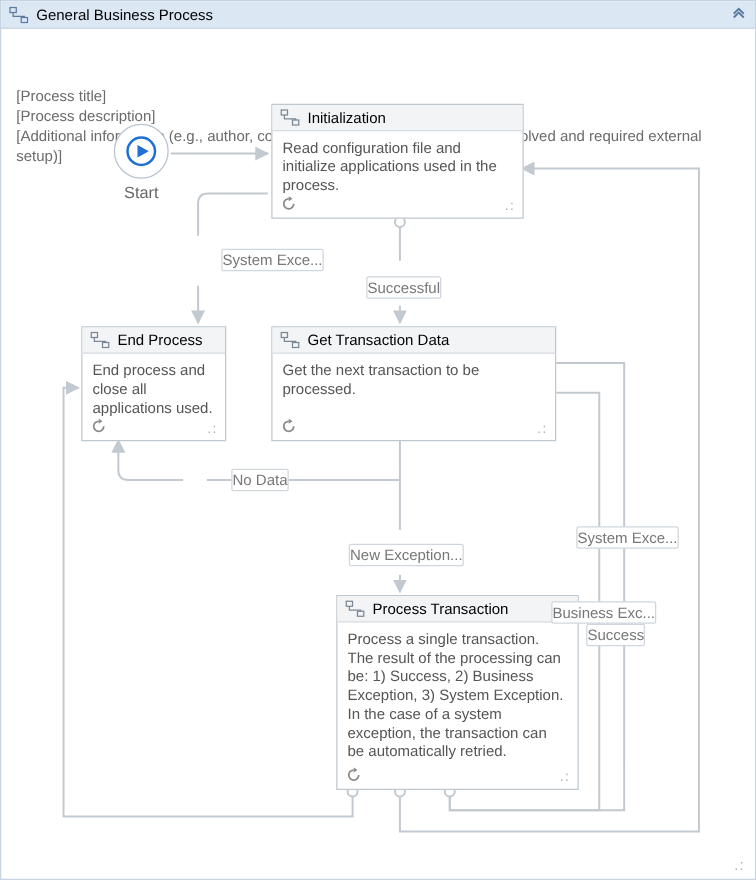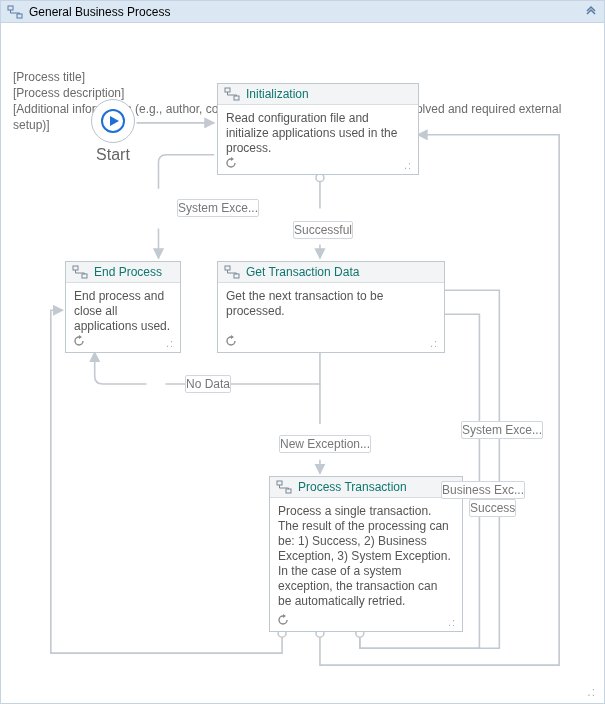--- a/index.html
+++ b/index.html
@@ -49,21 +49,21 @@
     position: absolute;
     background: #fff;
     border: 1px solid #bfc7cf;
     box-shadow: 0 0 0 1px rgba(0,0,0,0);
   }
   .node-header {
     display:flex; align-items:center;
     background:#f2f4f6;
     border-bottom:1px solid #d8dde2;
     padding:3px 6px;
-    color:#0f766e;
+    color:#000000;
     font-weight:500;
     font-size:12px;
   }
   .node-header .hicon { width:16px; height:14px; margin-right:6px; }
   .hicon svg { display:block; }
   .node-body {
     padding:6px 8px 20px 8px;
     font-size:12px;
     color:#555;
     line-height:15px;
@@ -92,21 +92,21 @@
   }
   .start-circle {
     width:44px; height:44px;
     border:1px solid #b8c4d1;
     border-radius:50%;
     background:#fff;
     display:flex; align-items:center; justify-content:center;
     margin:0 auto;
   }
   .start-circle svg { display:block; }
-  .start-label { margin-top:3px; color:#666; font-size:16px; }
+  .start-label { margin-top:3px; color:#666; font-size:13px; }
 
   .edge-label {
     position:absolute;
     background:#fff;
     border:1px solid #cfd6dd;
     border-radius:2px;
     padding:1px 0;
     font-size:12px;
     color:#777;
     white-space:nowrap;

